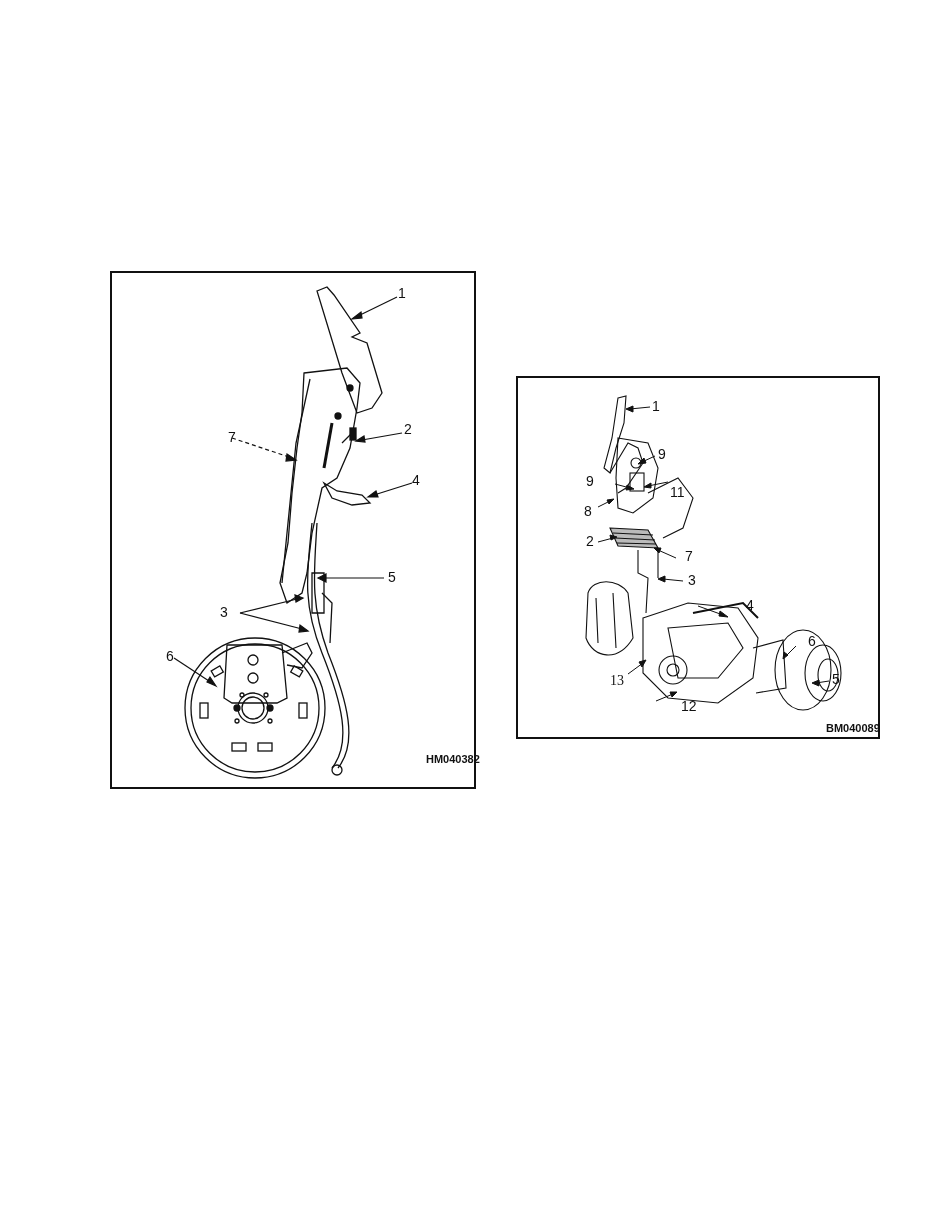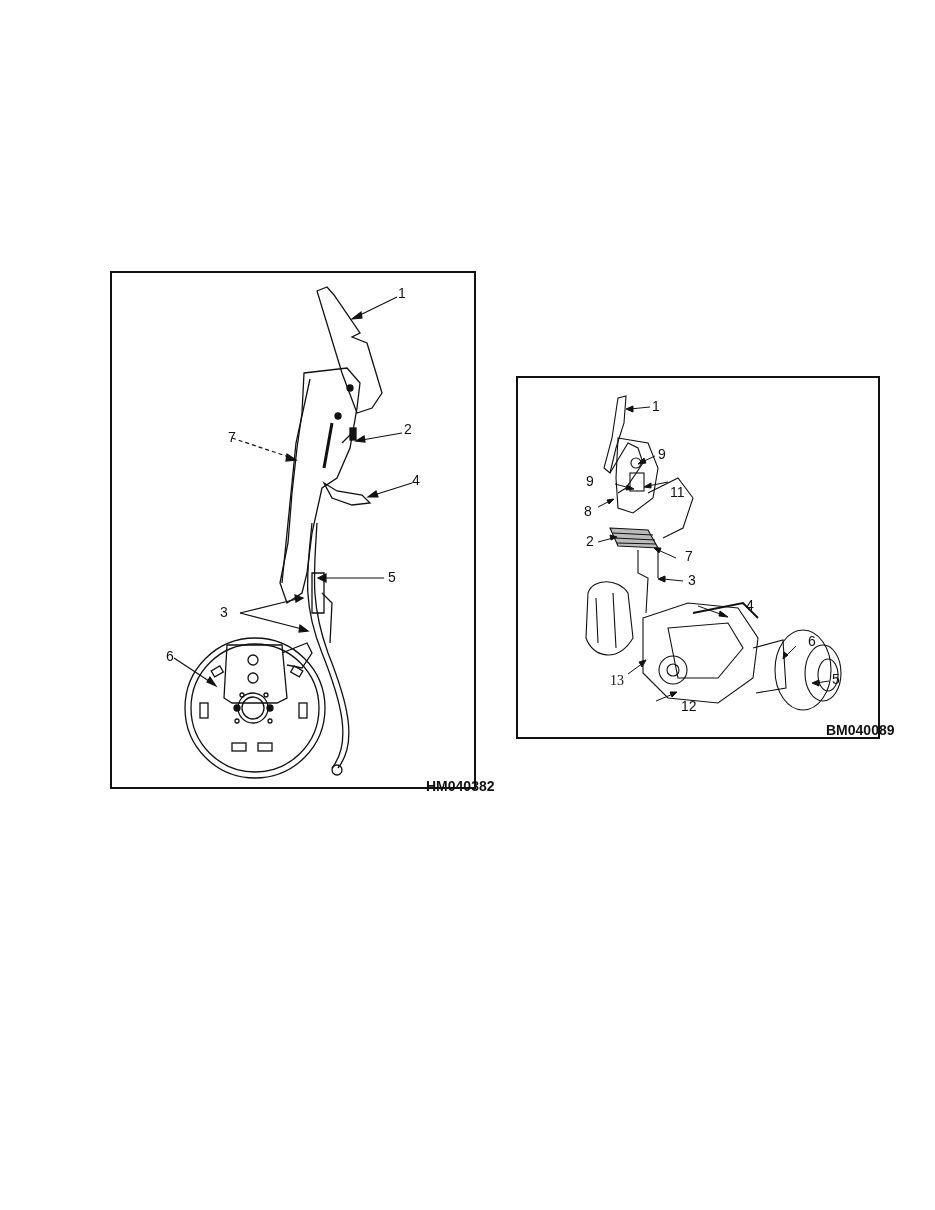--- a/index.html
+++ b/index.html
@@ -1,20 +1,20 @@
 <!DOCTYPE html>
 <html><head>
 <meta charset="utf-8">
 <style>
   html, body { margin:0; padding:0; background:#ffffff; }
   body { width:935px; height:1210px; position:relative; overflow:hidden; font-family:"Liberation Sans", sans-serif; }
   .fig { position:absolute; border:2px solid #111; background:#fff; box-sizing:border-box; }
   .fig svg { position:absolute; left:0; top:0; }
   .callout { position:absolute; font-size:14px; color:#111; font-family:"Liberation Sans", sans-serif; }
-  .figid { position:absolute; font-size:14px; font-weight:bold; color:#111; font-family:"Liberation Sans", sans-serif; }
+  .figid { position:absolute; font-size:11px; font-weight:bold; color:#111; font-family:"Liberation Sans", sans-serif; }
 </style>
 </head>
 <body>
 
 <div class="fig" style="left:110px; top:271px; width:366px; height:518px;">
   <svg width="366" height="518" viewBox="0 0 366 518">
     <g fill="none" stroke="#111" stroke-width="1.3">
 
       <path d="M205 18 L215 14 L222 22 L248 60 L240 64 L255 70 L270 120 L260 135 L245 140 L230 100 Z"></path>
 
@@ -76,21 +76,21 @@
         <polygon points="104,413 95,409 98,404"></polygon>
     </g>
   </svg>
   <span class="callout" style="left:286px; top:12px;">1</span>
   <span class="callout" style="left:292px; top:148px;">2</span>
   <span class="callout" style="left:116px; top:156px;">7</span>
   <span class="callout" style="left:300px; top:199px;">4</span>
   <span class="callout" style="left:276px; top:296px;">5</span>
   <span class="callout" style="left:108px; top:331px;">3</span>
   <span class="callout" style="left:54px; top:375px;">6</span>
-  <span class="figid" style="left:314px; top:505px;">HM040382</span>
+  <span class="figid" style="left:314px; top:480px;">HM040382</span>
 </div>
 
 <div class="fig" style="left:516px; top:376px; width:364px; height:363px;">
   <svg width="364" height="363" viewBox="0 0 364 363">
     <g fill="none" stroke="#111" stroke-width="1.1">
 
       <path d="M100 20 L108 18 L106 45 L98 70 L92 95 L86 90 L94 60 Z"></path>
       <path d="M92 95 L110 65 L120 70 L125 85 L108 110 L100 115"></path>
 
       <path d="M100 60 L130 65 L140 90 L135 120 L115 135 L100 130 L98 100 Z"></path>

